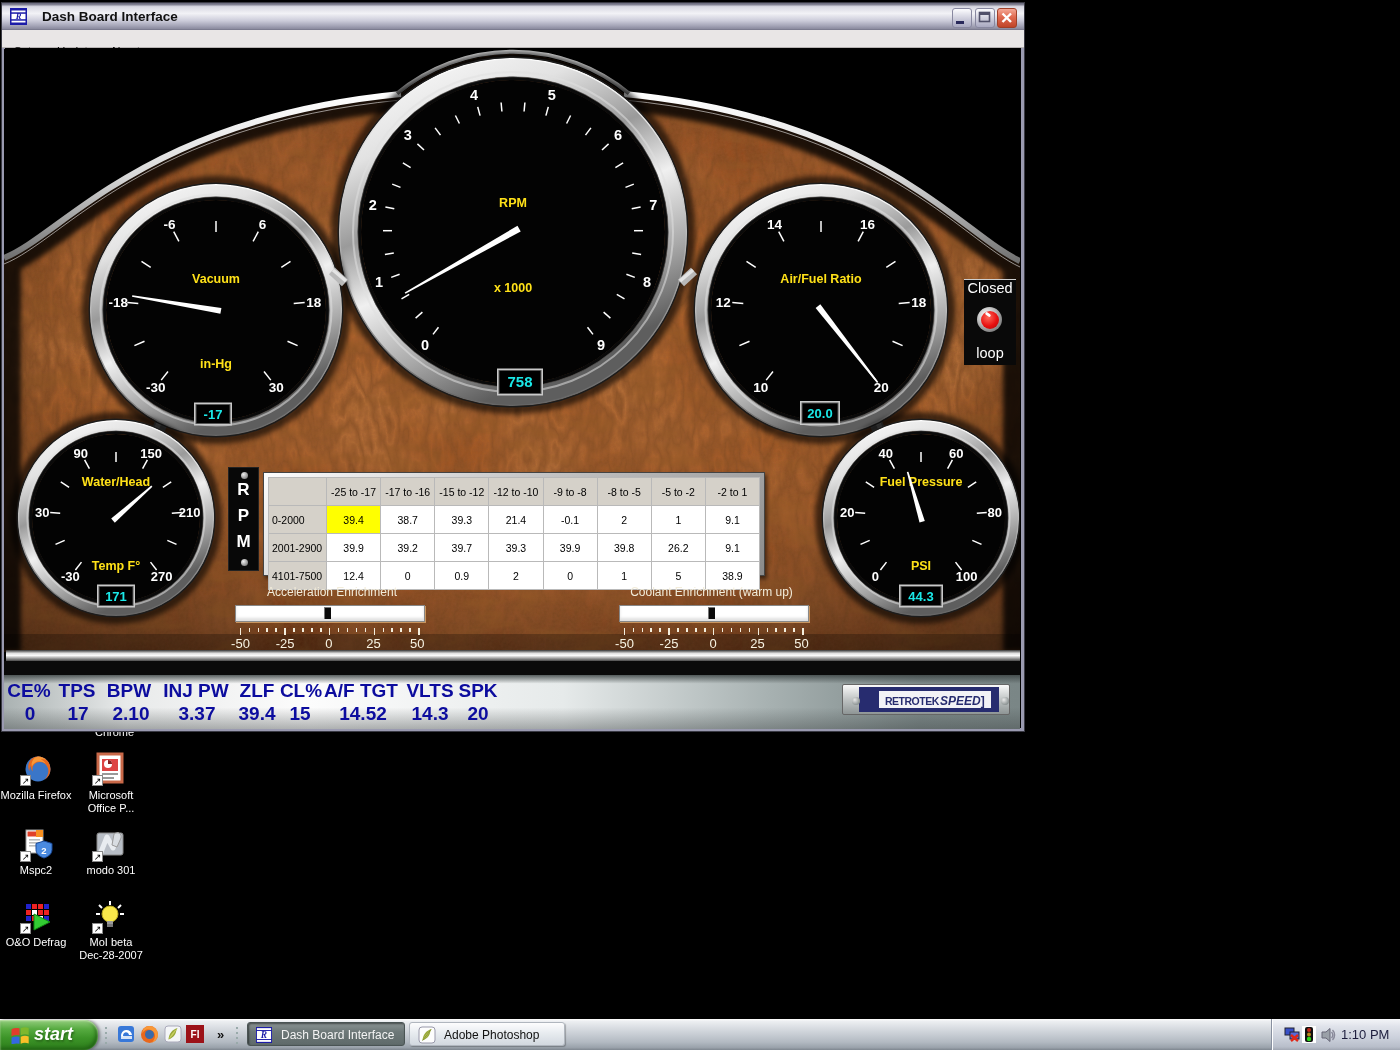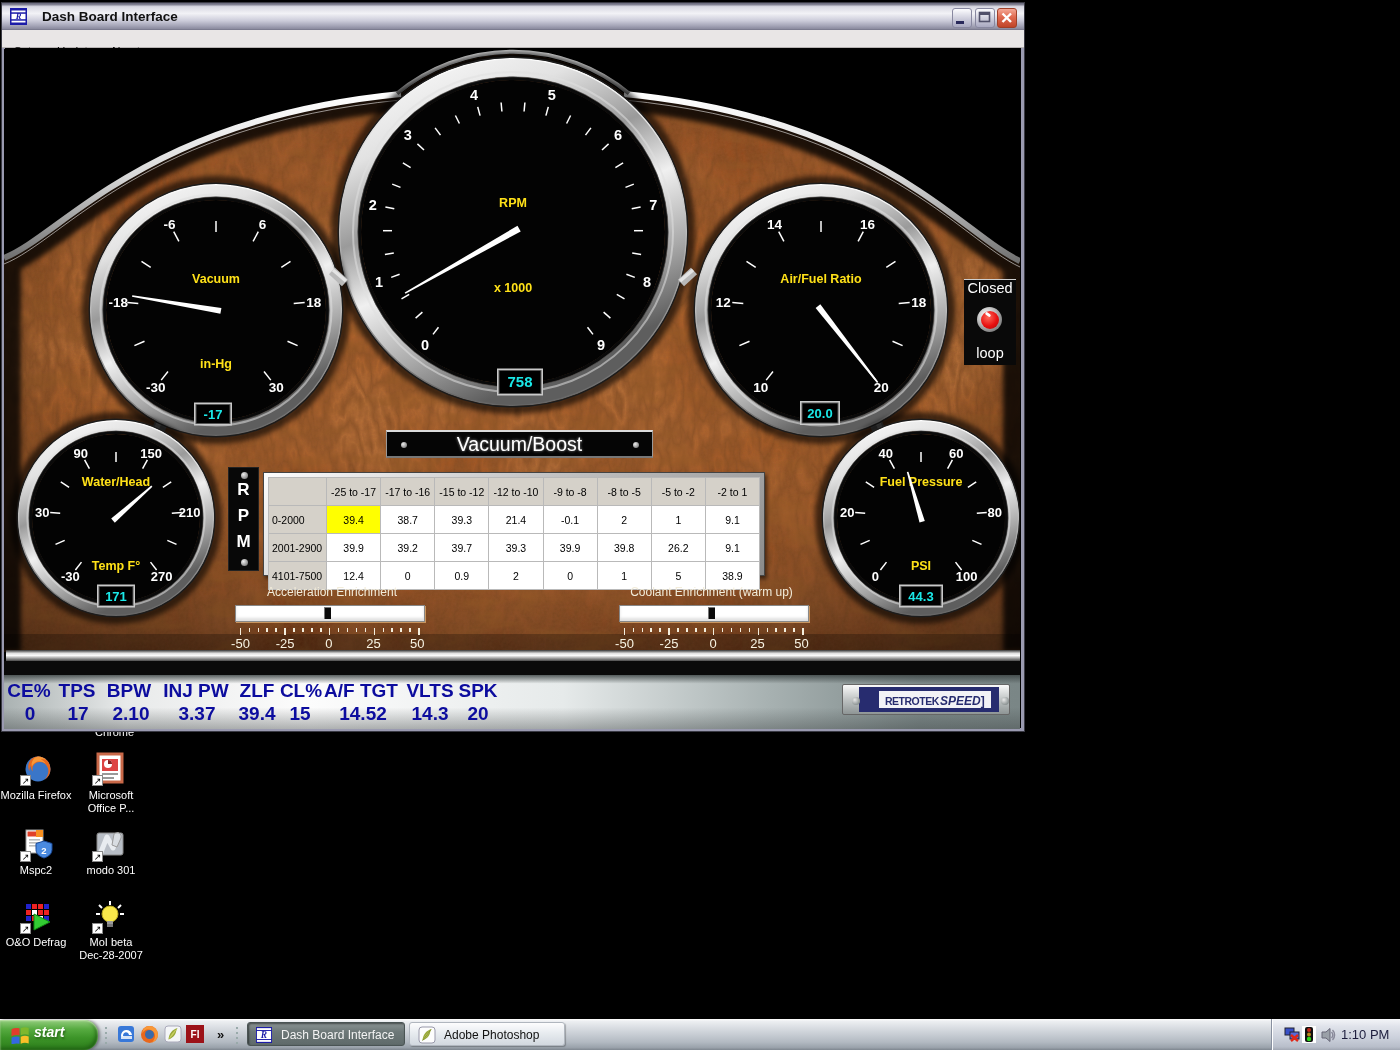--- a/index.html
+++ b/index.html
@@ -71,21 +71,21 @@
 .dico .sc { position:absolute; left:-2px; bottom:-2px; width:11px; height:11px; background:#fff;
   border:1px solid #888; font-size:9px; line-height:10px; color:#000; text-align:center; }
 .dlab { position:absolute; transform:translateX(-50%); color:#fff; font-size:11px; white-space:nowrap;
   text-shadow:1px 1px 1px #000; z-index:1; }
 #chrome-cut { position:absolute; left:95px; top:726px; color:#fff; font-size:11px; z-index:1; text-shadow:1px 1px 1px #000; }
 #taskbar { position:absolute; left:0; top:1019px; width:1400px; height:31px; z-index:6;
   background:linear-gradient(#fdfdfd 0%, #eceef1 8%, #d8dce1 30%, #c3c9d0 55%, #b2b9c1 75%, #9aa2ab 92%, #7e868f 100%); }
 #startbtn { position:absolute; left:0; top:1px; width:98px; height:30px; border-radius:0 14px 14px 0;
   background:linear-gradient(#94ce7e 0%, #57ab41 30%, #3c9428 60%, #2e7e1c 100%);
   box-shadow:inset 0 1px 2px #c8eab4, inset -2px -2px 4px #1e6012, 2px 0 3px rgba(0,0,0,0.4); }
-#startbtn span { position:absolute; left:34px; top:4px; color:#fff; font-size:14px; font-weight:bold; font-style:italic;
+#startbtn span { position:absolute; left:34px; top:4px; color:#fff; font-size:18px; font-weight:bold; font-style:italic;
   text-shadow:1px 2px 2px #2a6a1a; }
 #startbtn svg { position:absolute; left:10px; top:5px; }
 .qsep { position:absolute; top:6px; width:4px; height:20px;
   background:radial-gradient(circle 1.3px at 2px 3px, #9aa 1.2px, transparent 1.4px) 0 0/4px 5px repeat-y; }
 .tbtn { position:absolute; top:3px; height:24px; border-radius:3px; font-size:12px; }
 #tb1 { left:247px; width:158px; background:linear-gradient(#8b9494,#6d7878 40%,#5f6a6a); border:1px solid #4a5454;
   color:#f4f4f4; box-shadow:inset 1px 1px 2px rgba(0,0,0,0.5); }
 #tb1 span { position:absolute; left:33px; top:5px; }
 #tb2 { left:409px; width:156px; background:linear-gradient(#fdfdfe,#e8ecf0 45%,#d2d8df); border:1px solid #b0b6be;
   color:#111; box-shadow:1px 1px 1px rgba(0,0,0,0.25); }
@@ -464,21 +464,20 @@
 <text x="917" y="521" fill="#ffe118" font-size="12.5" font-weight="bold" text-anchor="middle">PSI</text>
 <polygon points="920.8,472.1 915.5,473.6 902.8,423.1 904.4,422.7" fill="#fff"></polygon>
 <rect x="896" y="536.5" width="42" height="21" fill="#000" stroke="#c9c9c9" stroke-width="2"></rect>
         <rect x="897" y="537.5" width="40" height="19" fill="none" stroke="#555" stroke-width="1"></rect>
         <text x="917" y="551.7" fill="#1ae8e8" font-size="13" font-weight="bold" text-anchor="middle">44.3</text>
 <line x1="328" y1="222" x2="341" y2="234" stroke="#b9b9b9" stroke-width="9"></line>
 <line x1="329" y1="221" x2="342" y2="232" stroke="#e4e4e4" stroke-width="3.5"></line>
 <line x1="690" y1="222" x2="677" y2="234" stroke="#b9b9b9" stroke-width="9"></line>
 <line x1="689" y1="221" x2="676" y2="232" stroke="#e4e4e4" stroke-width="3.5"></line>
 </svg>
-    <div id="vb">Vacuum/Boost<i style="left:14px"></i><i style="left:246px"></i></div>
     <div id="rpmbox">R<br>P<br>M<i style="top:4px"></i><i style="bottom:4px"></i></div>
     <div id="cloop">Closed<div class="led">
           <i></i>
           <b></b>
         </div><div style="position:absolute;bottom:4px;width:100%">loop</div></div>
     <div class="veframe">
         <table class="ve">
 <tbody>
 <tr class="h2">
               <td class="c0"></td>

